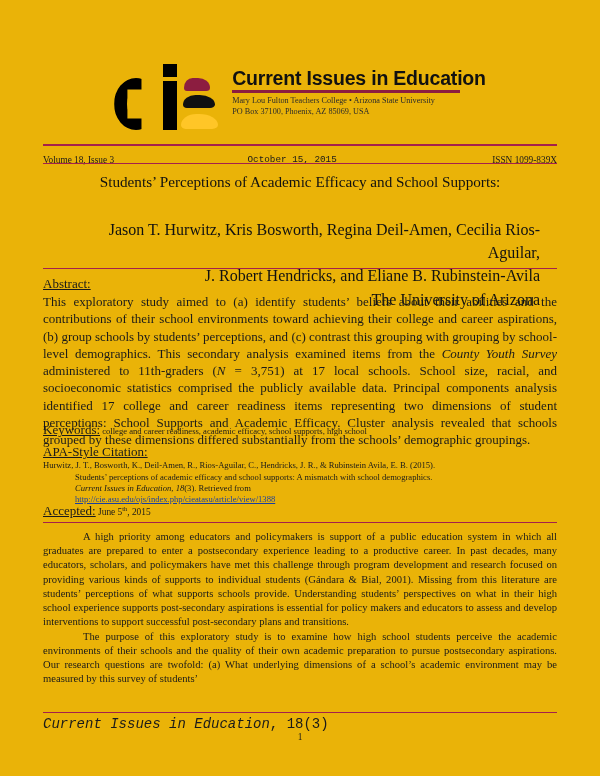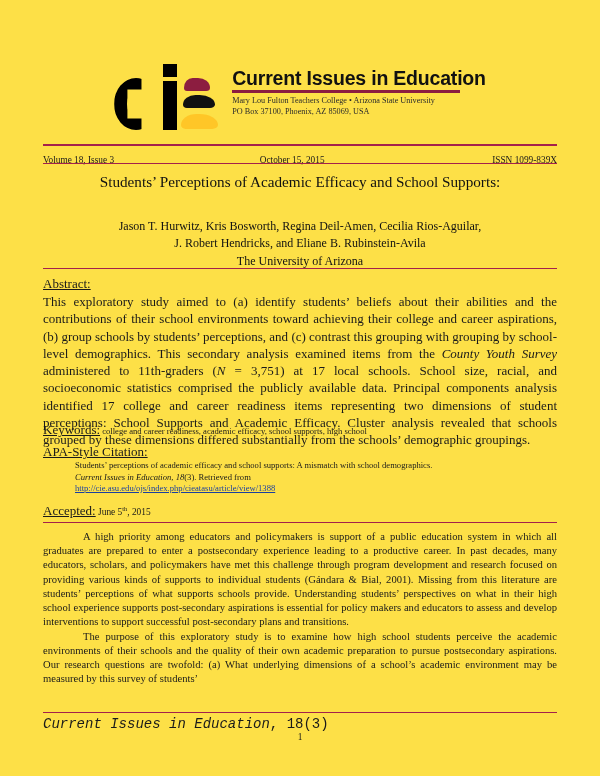--- a/index.html
+++ b/index.html
@@ -8,21 +8,21 @@
     background: #ffffff;
   }
   body {
     font-family: "Liberation Serif", serif;
     color: #1a1a1a;
   }
   .page {
     position: relative;
     width: 600px;
     height: 776px;
-    background: #fde047;
+    background: #eab308;
     overflow: hidden;
     box-sizing: border-box;
   }
 
   
   .masthead {
     position: absolute;
     left: 0;
     top: 62px;
     width: 600px;
@@ -141,41 +141,41 @@
     left: 43px;
     top: 147px;
     width: 514px;
     height: 25px;
     display: flex;
     align-items: center;
     font-size: 9.3px;
     color: #1a1a1a;
   }
   .volume-bar .vb-left   { flex: 0 0 auto; }
-  .volume-bar .vb-center { flex: 1 1 auto; text-align: center; padding-right: 22px; }
+  .volume-bar .vb-center { flex: 1 1 auto; text-align: center; padding-right: 22px; font-family: Liberation Mono, monospace; }
   .volume-bar .vb-right  { flex: 0 0 auto; }
 
   
   .article-title {
     position: absolute;
     left: 50px;
     top: 172px;
     width: 500px;
     text-align: center;
     font-size: 15.2px;
     line-height: 1.32;
     color: #111111;
   }
   .authors {
     position: absolute;
     left: 60px;
     top: 218px;
     width: 480px;
-    text-align: center;
-    font-size: 12px;
+    text-align: right;
+    font-size: 16px;
     line-height: 1.45;
     color: #111111;
   }
 
   
   .abstract-block {
     position: absolute;
     left: 43px;
     top: 274px;
     width: 514px;
@@ -307,20 +307,21 @@
 
   <div class="abstract-block">
     <div><span class="sec-label">Abstract:</span></div>
     <div class="abstract-body"><span>This exploratory study aimed to (a) identify students’ beliefs about their abilities and the contributions of their school environments toward achieving their college and career aspirations, (b) group schools by students’ perceptions, and (c) contrast this grouping with grouping by school-level demographics. This secondary analysis examined items from the </span><span class="it">County Youth Survey</span><span> administered to 11th-graders (</span><span class="it">N</span><span> = 3,751) at 17 local schools. School size, racial,</span><span> and socioeconomic statistics comprised the publicly available data. Principal components analysis identified 17 college and career readiness items representing two dimensions of student perceptions: School Supports and Academic Efficacy. Cluster analysis revealed that schools grouped by these dimensions differed substantially from the schools’ demographic groupings.</span></div>
   </div>
 
   <div class="keywords"><span class="sec-label">Keywords:</span><span> college and career readiness, academic efficacy, school supports, high school</span></div>
 
   <div class="citation">
     <div><span class="sec-label">APA-Style Citation:</span></div>
+    <div>Hurwitz, J. T., Bosworth, K., Deil-Amen, R., Rios-Aguilar, C., Hendricks, J. R., &amp; Rubinstein Avila, E. B. (2015).</div>
     <div class="hang">Students’ perceptions of academic efficacy and school supports: A mismatch with school demographics.</div>
     <div class="hang"><span class="it">Current Issues in Education</span><span>, </span><span class="it">18</span><span>(3). Retrieved from</span></div>
     <div class="hang"><span class="url">http://cie.asu.edu/ojs/index.php/cieatasu/article/view/1388</span></div>
   </div>
 
   <div class="accepted"><span class="sec-label">Accepted:</span><span> June 5</span><sup>th</sup><span>, 2015</span></div>
 
   <div class="rule thin" id="rule-body"></div>
 
   <div class="body-text">

